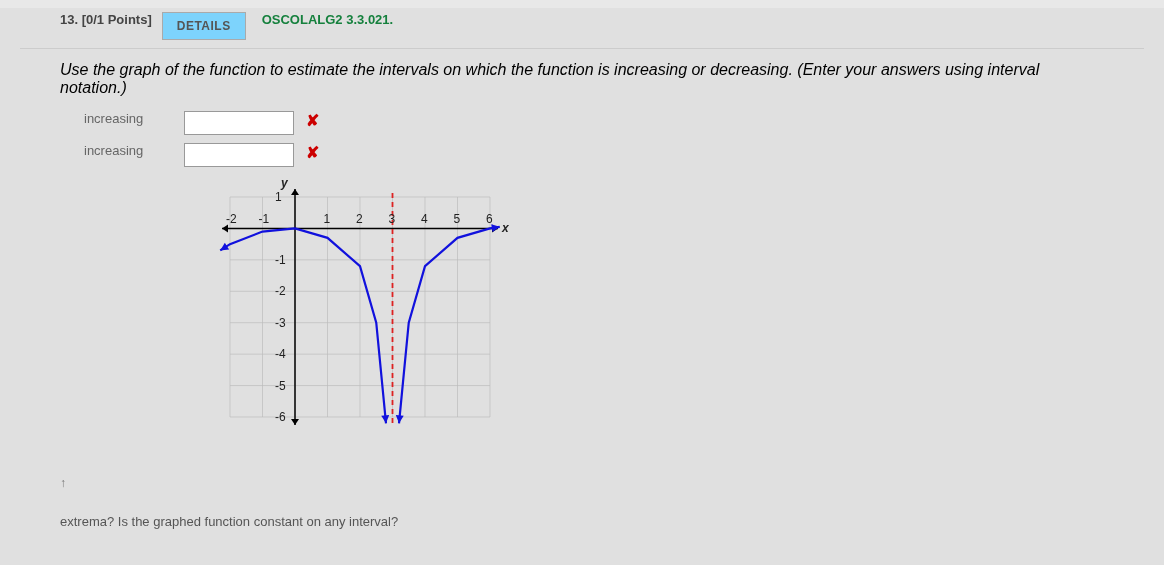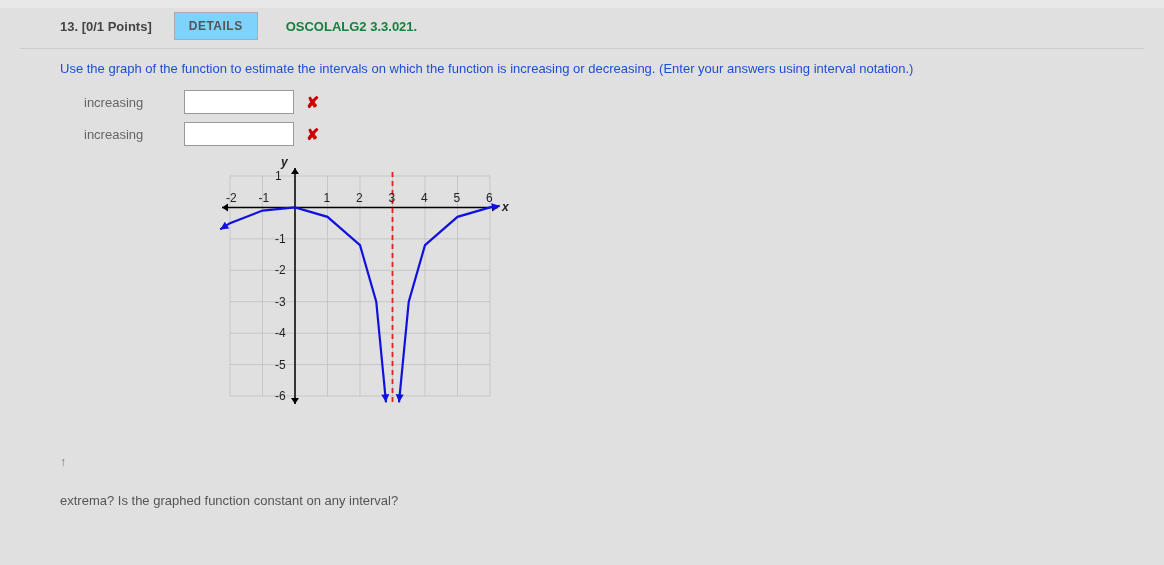--- a/index.html
+++ b/index.html
@@ -10,22 +10,22 @@
       font-size: 13px;
       color: #333;
     }
     .container {
       background: #e0e0e0;
       min-height: 560px;
       padding: 0 20px;
     }
     .header-row {
       display: flex;
-      align-items: center;
-      gap: 22px;
+      align-items: flex-start;
+      gap: 10px;
       padding: 4px 40px 8px 40px;
       border-bottom: 1px solid #ccc;
     }
     .question-number {
       font-weight: bold;
       color: #444;
       font-size: 13px;
     }
     .header-btn {
       border: 1px solid #aaa;
@@ -41,27 +41,27 @@
       font-weight: bold;
       color: #15803d;
       font-size: 13px;
       margin-left: 6px;
     }
     .content {
       background: #e0e0e0;
       padding: 12px 40px 0 40px;
     }
     .prompt-text {
-      color: #1d4ed8;
-      font-size: 13px;
+      color: #000000;
+      font-size: 16px;
       margin-bottom: 14px;
+      font-style: italic;
     }
     .answer-row {
       display: flex;
-      align-items: center;
       margin: 8px 0 8px 24px;
     }
     .answer-label {
       width: 100px;
       color: #666;
       font-size: 13px;
     }
     .answer-input {
       width: 110px;
       height: 24px;

